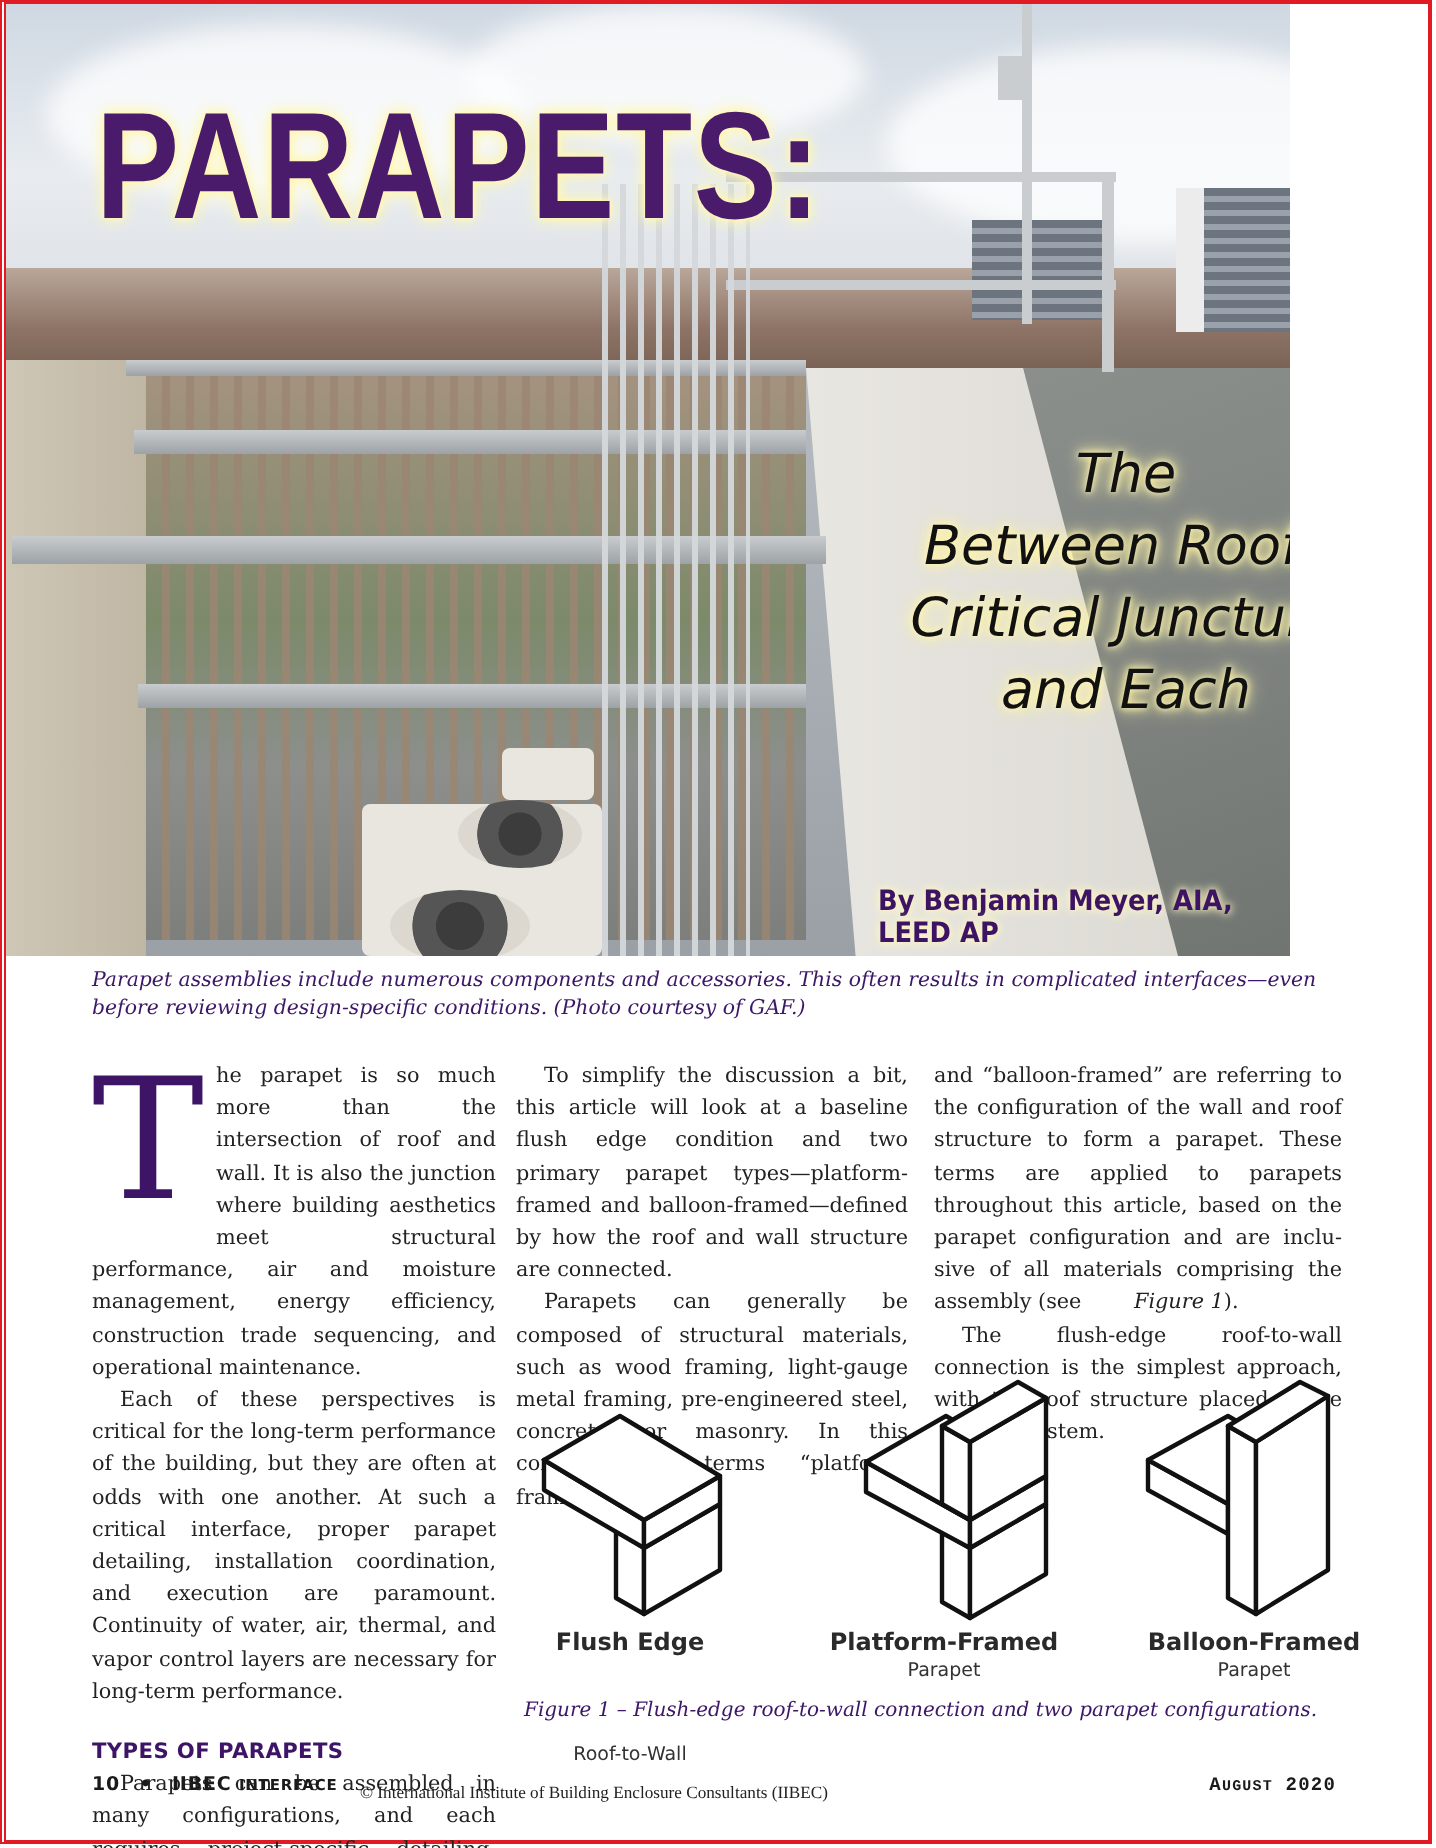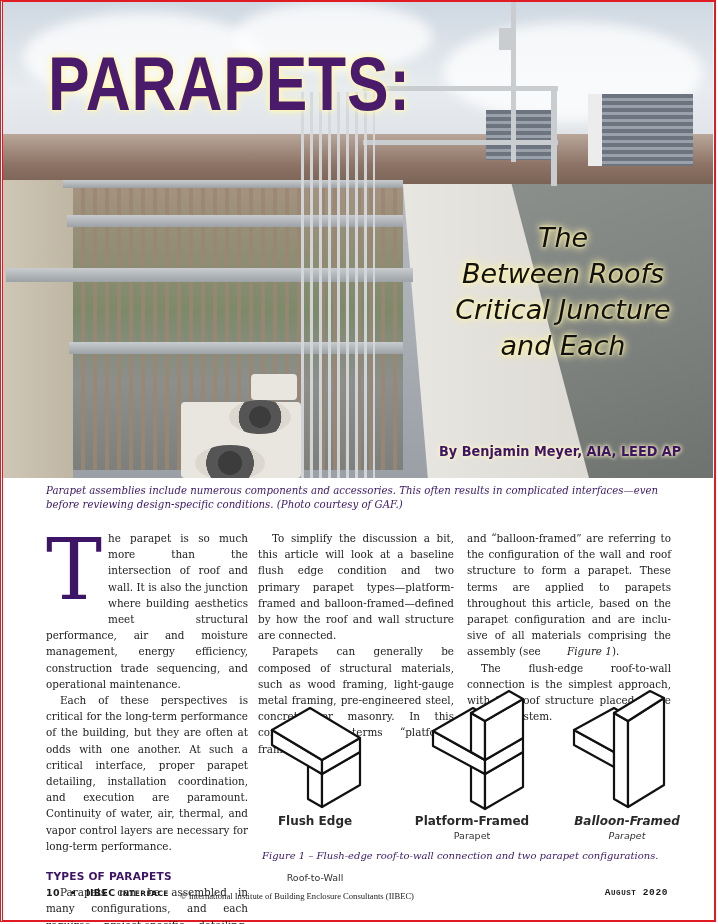--- a/index.html
+++ b/index.html
@@ -6,21 +6,21 @@
   html, body { width: 718px; height: 924px; background: #ffffff; overflow: hidden; }
   body { position: relative; font-family: "DejaVu Serif", serif; color: #1a1a1a; }
 
   .page-frame {
     position: absolute; left: 0; top: 0; width: 716px; height: 922px;
     border: 2px solid #e01b24; border-left: 3px double #e01b24;
   }
 
   
   .hero {
-    position: absolute; left: 3px; top: 2px; width: 710px; height: 476px; overflow: hidden;
+    position: absolute; left: 3px; top: 2px; width: 642px; height: 476px; overflow: hidden;
     background: linear-gradient(180deg, #cfd8e2 0%, #e8ecf0 18%, #dfe3e7 30%, #b9bec4 33%, #9aa0a5 100%);
   }
   .sky-cloud { position: absolute; border-radius: 50%; background: rgba(255,255,255,0.75); filter: blur(6px); }
   .skyline { position: absolute; left: 0; top: 132px; width: 710px; height: 50px;
     background: linear-gradient(180deg, #b9a79a 0%, #8e7466 60%, #7a6355 100%); }
   .tower-bldg { position: absolute; background: repeating-linear-gradient(180deg, #6c7480 0 4px, #9aa1aa 4px 7px); }
   .tower-light { background: #ececec; }
   .roof-right { position: absolute; left: 400px; top: 182px; width: 310px; height: 294px;
     background: linear-gradient(160deg, #8e928f 0%, #7d817e 60%, #6f736f 100%);
     clip-path: polygon(35% 0, 100% 0, 100% 100%, 55% 100%); }
@@ -207,21 +207,21 @@
         <polygon points="72,72 72,86 110,64 110,50"></polygon>
         <polygon points="58,25 58,64 72,72 72,33"></polygon>
         <polygon points="72,33 72,72 110,50 110,11"></polygon>
         <polygon points="58,25 96,3 110,11 72,33"></polygon>
       </g>
     </svg>
     <div class="fig-label" style="top:126px;left:-16px;">Platform-Framed</div>
     <div class="fig-sublabel" style="top:142px;left:-16px;">Parapet</div>
   </div>
 
-  <div class="fig-item" style="left:306px;font-style:italic;">
+  <div class="fig-item" style="left:306px;">
     <svg width="120" height="125" viewBox="0 0 120 125">
       <g fill="#fff" stroke="#111" stroke-width="2.2" stroke-linejoin="round">
         <polygon points="10,42 10,57 50,79 50,64"></polygon>
         <polygon points="10,42 50,20 62,27 50,64"></polygon>
         <polygon points="50,25 50,111 64,119 64,33"></polygon>
         <polygon points="64,33 64,119 100,97 100,10"></polygon>
         <polygon points="50,25 86,3 100,10 64,33"></polygon>
       </g>
     </svg>
     <div class="fig-label" style="top:126px;left:-12px;">Balloon-Framed</div>

